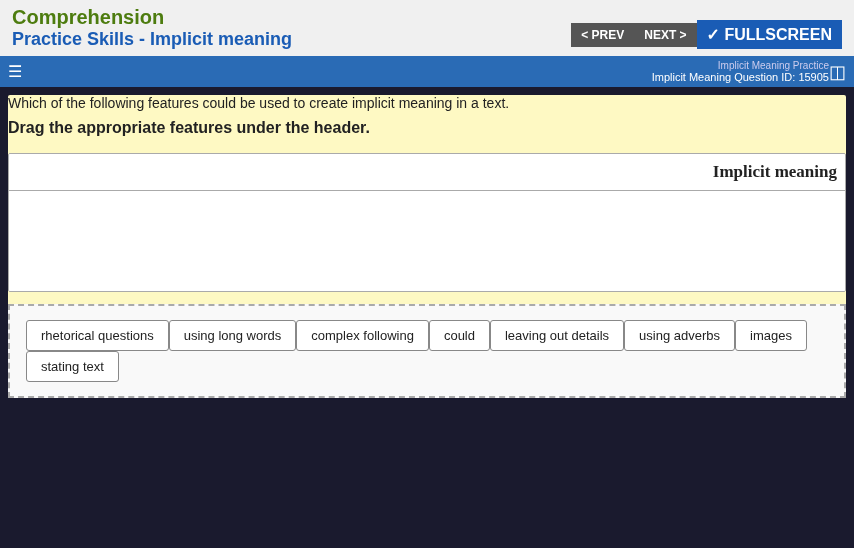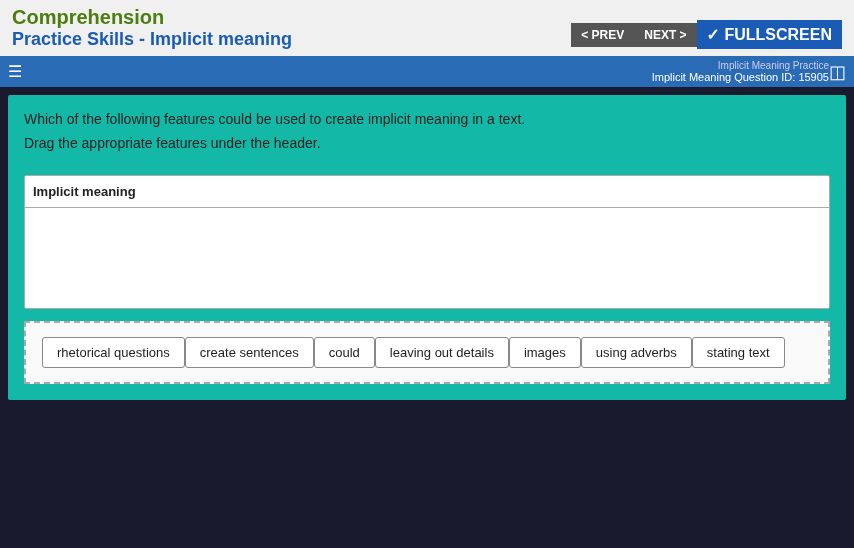--- a/index.html
+++ b/index.html
@@ -93,54 +93,54 @@
       font-weight: normal;
     }
 
     .toolbar-right {
       color: #fff;
       font-size: 18px;
       cursor: pointer;
     }
 
     .content-area {
-      background: #14b8a6;
+      background: #fef9c3;
       margin: 8px;
-      padding: 16px;
       border-radius: 2px;
     }
 
     .question-text {
       font-size: 14px;
       color: #222;
       margin-bottom: 8px;
     }
 
     .instruction-text {
-      font-size: 14px;
-      font-weight: normal;
-      color: #222;
-      margin-bottom: 24px;
+      font-size: 16px;
+      font-weight: bold;
+      color: #222;
+      margin-bottom: 16px;
     }
 
     .drop-zone-container {
       border: 1px solid #aaa;
       border-radius: 2px;
       margin-bottom: 12px;
       overflow: hidden;
     }
 
     .drop-zone-header {
       background: #fff;
       border-bottom: 1px solid #aaa;
       padding: 8px;
-      text-align: left;
-      font-weight: bold;
-      font-size: 13px;
-      color: #222;
+      text-align: right;
+      font-weight: bold;
+      font-size: 17px;
+      color: #222;
+      font-family: Liberation Serif, serif;
     }
 
     .drop-zone-body {
       background: #fff;
       height: 100px;
       padding: 8px;
     }
 
     .drag-items-container {
       border: 2px dashed #aaa;
@@ -192,20 +192,21 @@
   <p class="question-text">Which of the following features could be used to create implicit meaning in a text.</p>
   <p class="instruction-text">Drag the appropriate features under the header.</p>
 
   <div class="drop-zone-container">
     <div class="drop-zone-header">Implicit meaning</div>
     <div class="drop-zone-body"></div>
   </div>
 
   <div class="drag-items-container" id="drag-items-area">
   <div class="drag-item" draggable="true">rhetorical questions</div>
-      <div class="drag-item" draggable="true">create sentences</div>
+      <div class="drag-item" draggable="true">using long words</div>
+      <div class="drag-item" draggable="true">complex following</div>
       <div class="drag-item" draggable="true">could</div>
       <div class="drag-item" draggable="true">leaving out details</div>
+      <div class="drag-item" draggable="true">using adverbs</div>
       <div class="drag-item" draggable="true">images</div>
-      <div class="drag-item" draggable="true">using adverbs</div>
       <div class="drag-item" draggable="true">stating text</div>
     </div>
 </div>
 
 </body></html>

